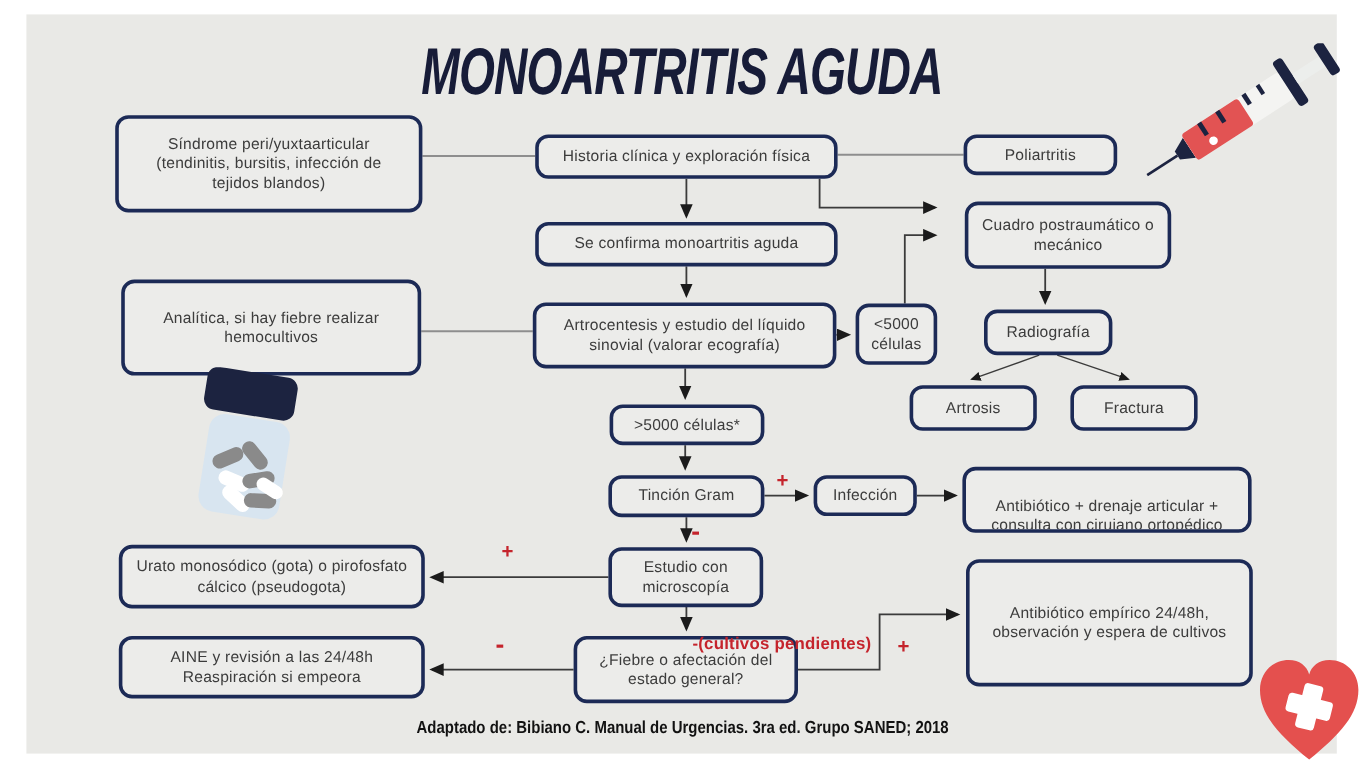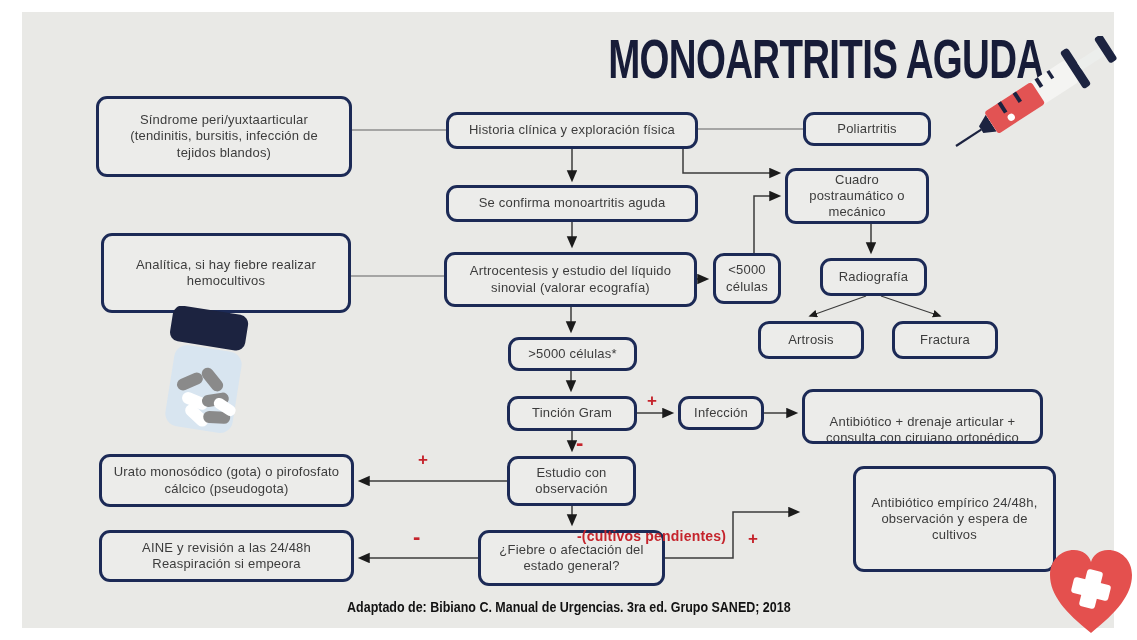--- a/index.html
+++ b/index.html
@@ -8,21 +8,21 @@
   #panel{position:absolute;left:22px;top:12px;width:1092px;height:616px;background:#e9e9e6;}
   #connectors{position:absolute;left:0;top:0;width:1137px;height:640px;z-index:2;}
   .node{position:absolute;z-index:3;box-sizing:border-box;border:3px solid #1c2a56;border-radius:11px;
         background:#ececea;display:flex;flex-direction:column;align-items:center;justify-content:center;
         text-align:center;font-size:13px;line-height:1.25;color:#3c3c3c;letter-spacing:.2px;padding:2px 10px;}
   .node .ln{display:block;}
   #node-antibiotico-drenaje{overflow:hidden;justify-content:flex-start;padding-top:22px;}
   .sign{position:absolute;z-index:4;color:#c5242c;font-weight:bold;font-size:17px;line-height:1;}
   .sign.big{font-size:22px;}
   .sign.note{font-size:14px;letter-spacing:.2px;white-space:nowrap;margin-top:23px;}
-  #title-wrap{position:absolute;left:0;top:32px;width:1137px;text-align:right;z-index:3;}
+  #title-wrap{position:absolute;left:0;top:32px;width:1137px;text-align:center;z-index:3;font-style:italic;}
   #title-wrap .t{display:inline-block;font-weight:700;font-size:55px;line-height:1;color:#171c38;
                  letter-spacing:-1px;transform:scaleX(.70);transform-origin:center;}
   #footer-wrap{position:absolute;left:0;top:598px;width:1137px;text-align:center;z-index:3;}
   #footer-wrap .f{display:inline-block;font-weight:700;font-size:14.5px;color:#121212;
                   transform:scaleX(.86);transform-origin:center;letter-spacing:0;}
   .icon{position:absolute;z-index:5;}
 </style>
 </head>
 <body>
 
@@ -69,21 +69,21 @@
   </div>
   <div class="node" style="left:446px;top:112px;width:252px;height:37px;padding:2px 0">
     <span class="ln">Historia clínica y exploración física</span>
   </div>
   <div class="node" style="left:803px;top:112px;width:128px;height:34px">
     <span class="ln">Poliartritis</span>
   </div>
   <div class="node" style="left:446px;top:185px;width:252px;height:37px">
     <span class="ln">Se confirma monoartritis aguda</span>
   </div>
-  <div class="node" style="left:785px;top:168px;width:144px;height:56px">
+  <div class="node" style="left:804px;top:168px;width:172px;height:56px">
     <span class="ln">Cuadro postraumático o mecánico</span>
   </div>
   <div class="node" style="left:101px;top:233px;width:250px;height:80px">
     <span class="ln">Analítica, si hay fiebre realizar hemocultivos</span>
   </div>
   <div class="node" style="left:444px;top:252px;width:253px;height:55px">
     <span class="ln">Artrocentesis y estudio del líquido sinovial (valorar ecografía)</span>
   </div>
   <div class="node" style="left:713px;top:253px;width:68px;height:51px;padding:2px 16px">
     <span class="ln">&lt;5000 células</span>
@@ -106,30 +106,30 @@
   <div class="node" style="left:678px;top:396px;width:86px;height:34px">
     <span class="ln">Infección</span>
   </div>
   <div class="node" id="node-antibiotico-drenaje" style="left:802px;top:389px;width:241px;height:55px">
     <span class="ln">Antibiótico + drenaje articular + consulta con cirujano ortopédico</span>
   </div>
   <div class="node" style="left:99px;top:454px;width:255px;height:53px">
     <span class="ln">Urato monosódico (gota) o pirofosfato cálcico (pseudogota)</span>
   </div>
   <div class="node" style="left:507px;top:456px;width:129px;height:50px">
-    <span class="ln">Estudio con observación</span>
+    <span class="ln">Estudio con microscopía</span>
   </div>
   <div class="node" style="left:99px;top:530px;width:255px;height:52px">
     <span class="ln">AINE y revisión a las 24/48h</span>
     <span class="ln">Reaspiración si empeora</span>
   </div>
   <div class="node" style="left:478px;top:530px;width:187px;height:56px">
     <span class="ln">¿Fiebre o afectación del estado general?</span>
   </div>
-  <div class="node" style="left:853px;top:466px;width:203px;height:106px;padding:2px 12px">
+  <div class="node" style="left:805px;top:466px;width:239px;height:106px;padding:2px 12px">
     <span class="ln">Antibiótico empírico 24/48h, observación y espera de cultivos</span>
   </div>
 
   <div class="sign" style="left:647px;top:392px">+</div>
   <div class="sign big" style="left:576px;top:432px">-</div>
   <div class="sign" style="left:418px;top:451px">+</div>
   <div class="sign note" style="left:577px;top:506px">-(cultivos pendientes)</div>
   <div class="sign big" style="left:413px;top:526px">-</div>
   <div class="sign" style="left:748px;top:530px">+</div>
 

